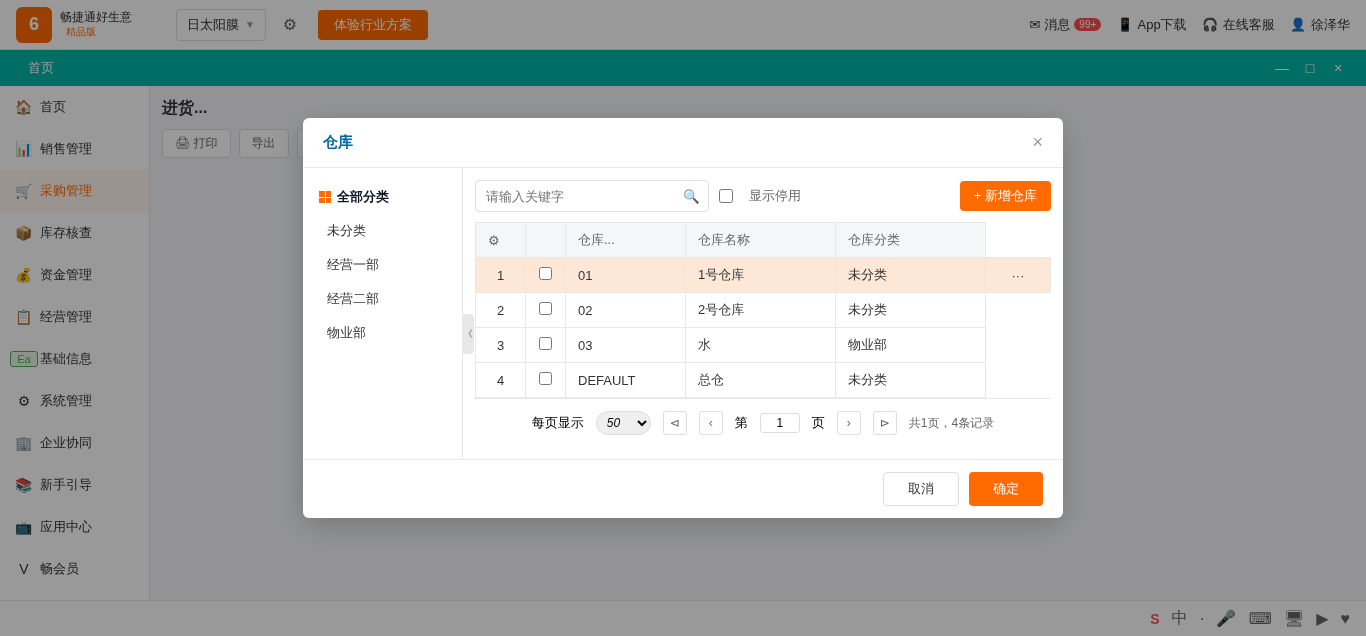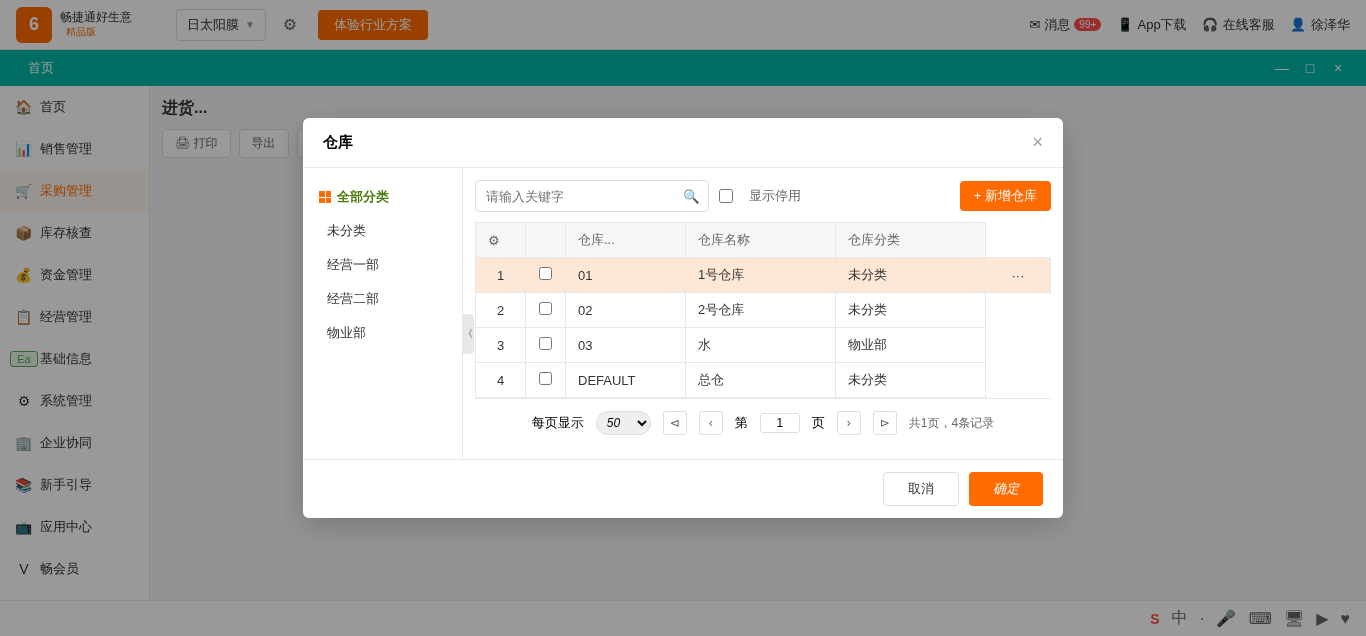--- a/index.html
+++ b/index.html
@@ -103,33 +103,33 @@
     .modal {
       position: fixed; top: 50%; left: 50%; transform: translate(-50%, -50%);
       width: 760px; background: #fff; border-radius: 6px;
       box-shadow: 0 8px 32px rgba(0,0,0,0.2); z-index: 101;
       display: flex; flex-direction: column;
     }
     .modal-header {
       display: flex; align-items: center; justify-content: space-between;
       padding: 14px 20px; border-bottom: 1px solid #e8e8e8;
     }
-    .modal-title { font-size: 15px; font-weight: bold; color: #000000; }
+    .modal-title { font-size: 15px; font-weight: bold; color: #0369a1; }
     .modal-close { cursor: pointer; color: #999; font-size: 18px; }
 
     .modal-body { display: flex; padding: 0; flex: 1; min-height: 0; }
 
     
     .cat-sidebar {
       width: 160px; border-right: 1px solid #e8e8e8; padding: 12px 0;
       position: relative;
     }
     .cat-header {
       display: flex; align-items: center; gap: 6px;
-      padding: 8px 16px; cursor: pointer; color: #4d7c0f; font-weight: bold;
+      padding: 8px 16px; cursor: pointer; color: #0f172a; font-weight: bold;
     }
     .cat-item {
       padding: 8px 16px 8px 24px; cursor: pointer; color: #333; font-size: 13px;
     }
     .collapse-btn {
       position: absolute; right: -12px; top: 50%;
       width: 12px; height: 40px; background: #e8e8e8; border-radius: 0 4px 4px 0;
       display: flex; align-items: center; justify-content: center;
       cursor: pointer; font-size: 10px; color: #666;
     }
@@ -192,21 +192,21 @@
     .modal-footer {
       display: flex; justify-content: flex-end; gap: 10px;
       padding: 12px 20px; border-top: 1px solid #e8e8e8;
     }
     .cancel-btn {
       border: 1px solid #ddd; background: #fff; border-radius: 4px;
       padding: 7px 24px; cursor: pointer; font-size: 13px; color: #333;
     }
     .confirm-btn {
       background: #ff6b00; color: #fff; border: none; border-radius: 4px;
-      padding: 7px 24px; cursor: pointer; font-size: 13px; font-style: italic;
+      padding: 7px 24px; cursor: pointer; font-size: 13px;
     }
 
     
     .bottom-bar {
       position: fixed; bottom: 0; left: 0; right: 0;
       height: 36px; background: #fff; border-top: 1px solid #e8e8e8;
       display: flex; align-items: center; justify-content: flex-end;
       padding: 0 16px; gap: 12px; z-index: 50;
     }
     .bottom-icon { font-size: 16px; cursor: pointer; color: #666; }

